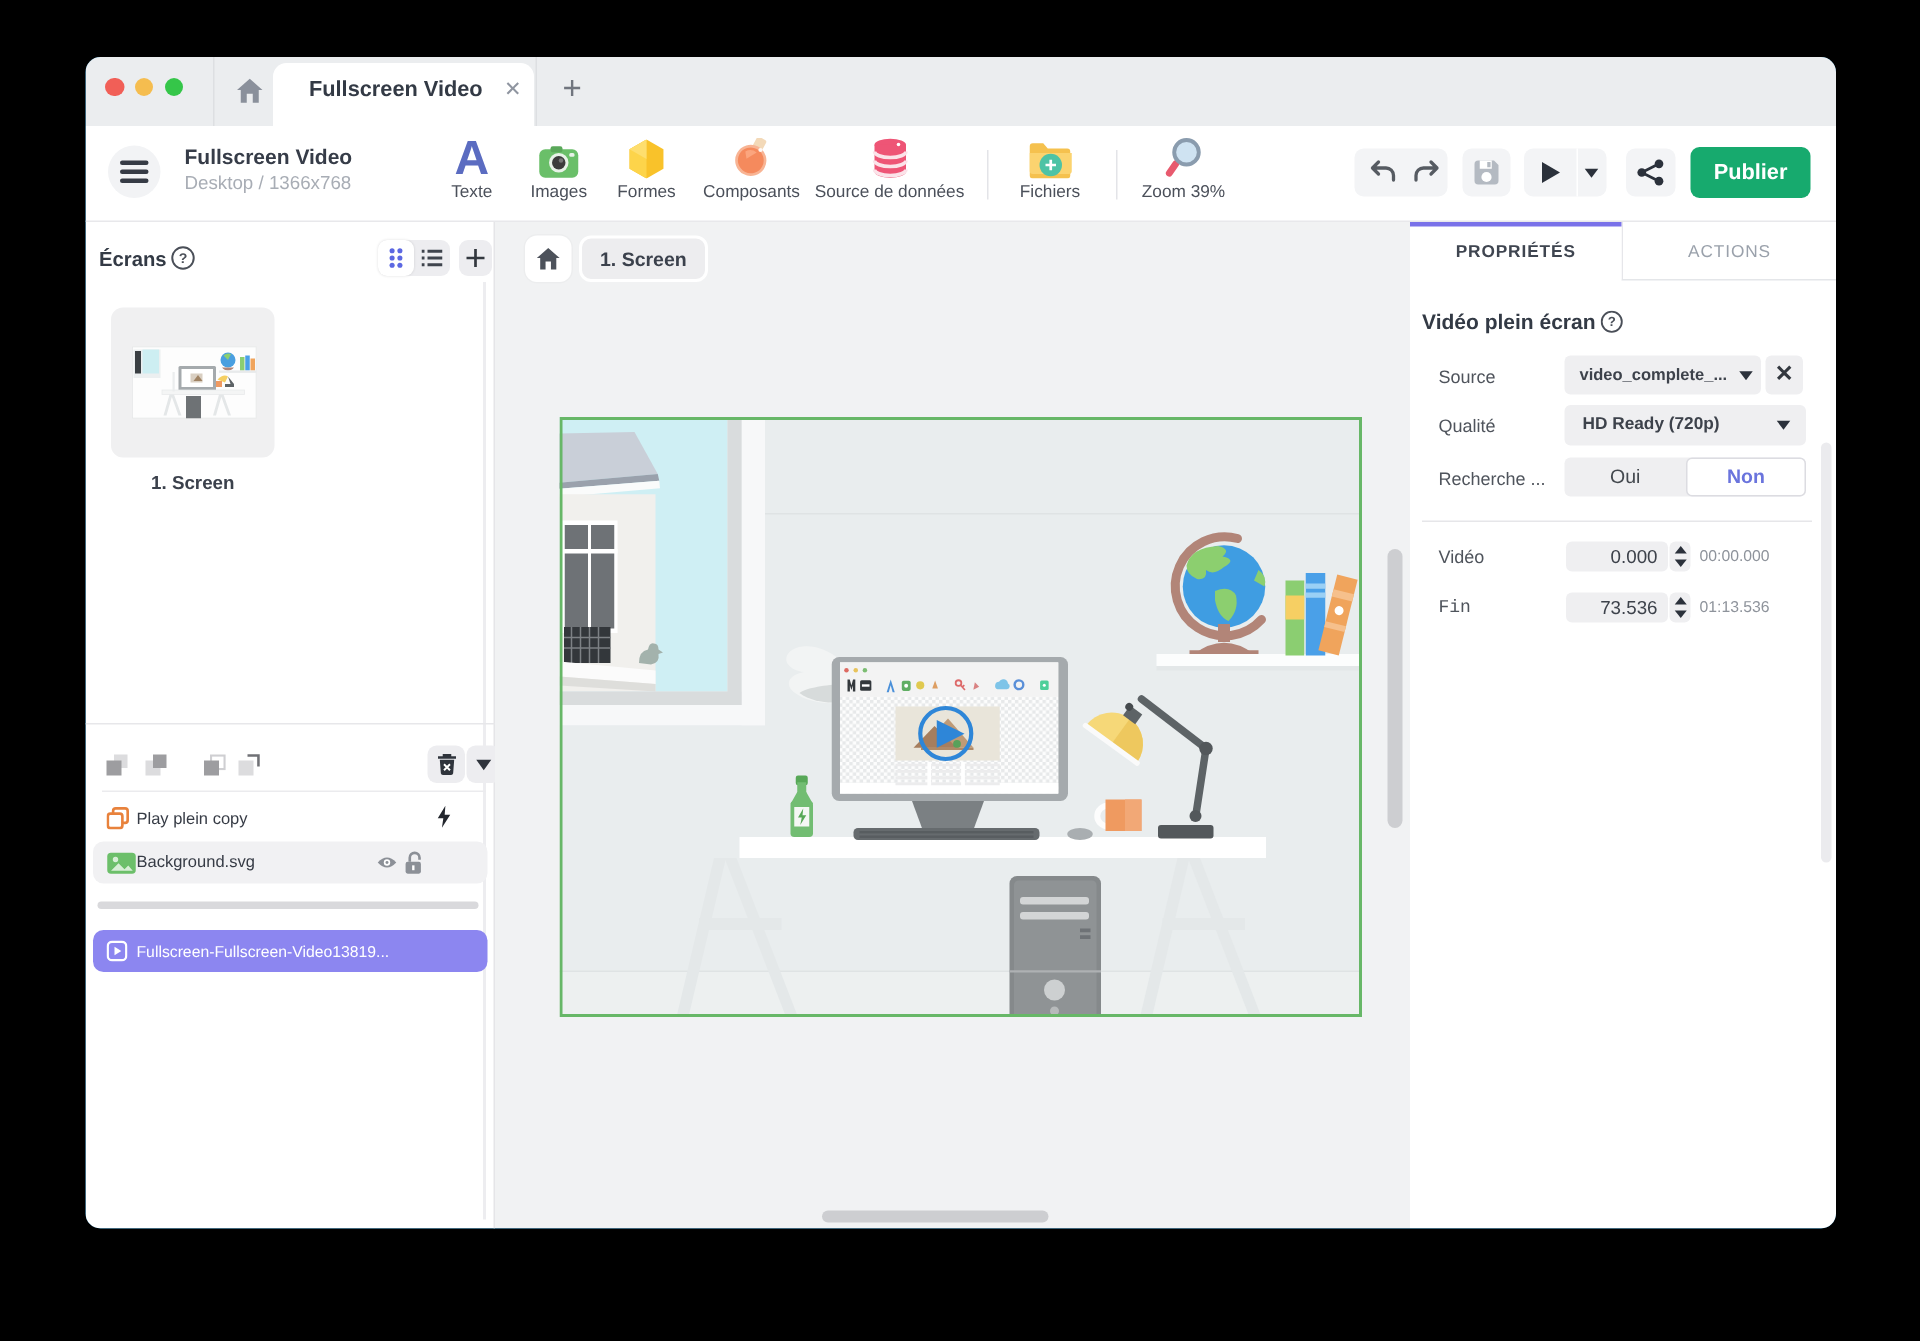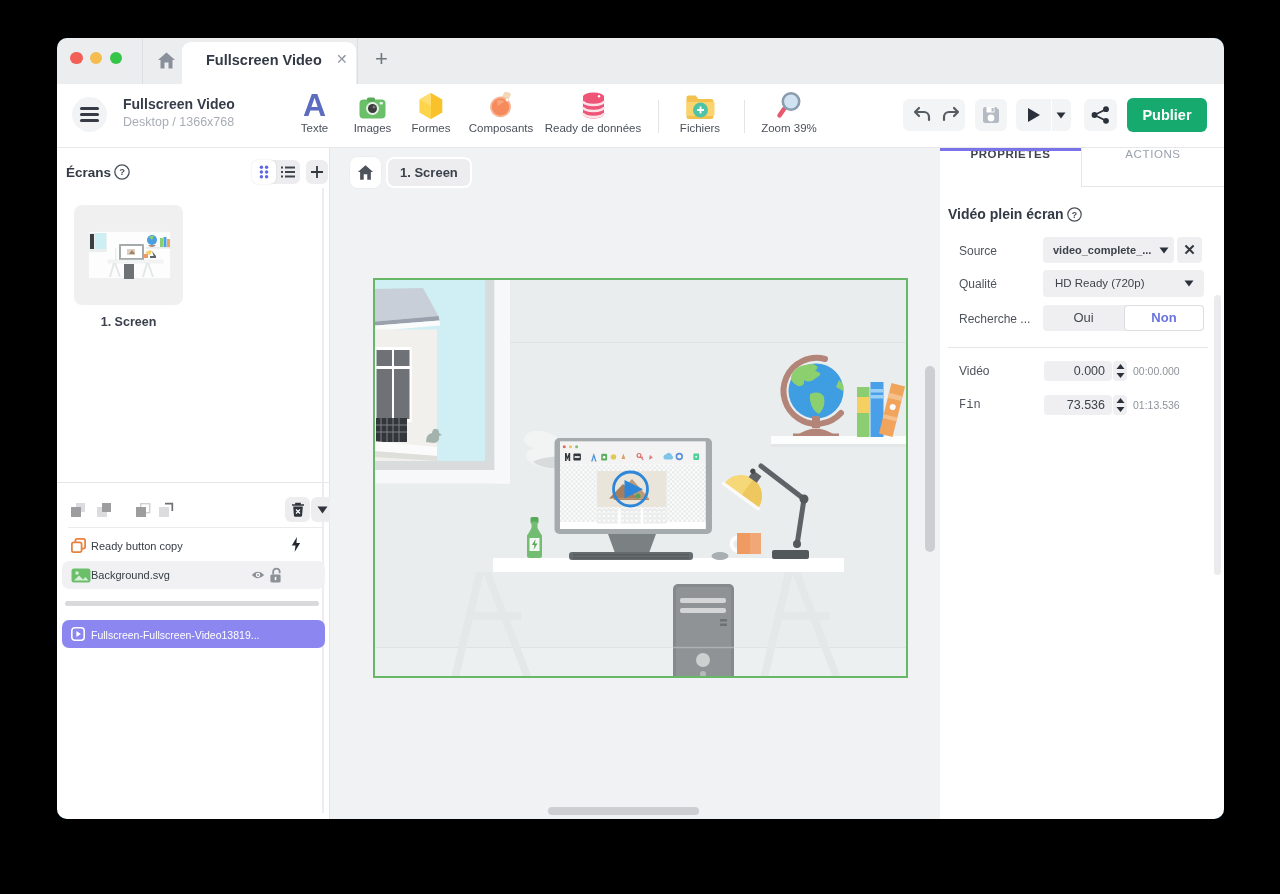--- a/index.html
+++ b/index.html
@@ -45,21 +45,21 @@
 
 #homebtn { position:absolute; left:20px; top:9px; width:31px; height:31px; background:#fff; border-radius:8px; box-shadow:0 0 0 1px rgba(0,0,0,0.02); }
 #chip { position:absolute; left:56px; top:9px; height:31px; background:#ededef; border:2px solid #fff; border-radius:8px; font-size:13px; font-weight:bold; color:#3b414c; line-height:27px; padding:0 12px; }
 #illus { position:absolute; left:43px; top:130px; width:535px; height:400px; }
 #vscroll { position:absolute; left:595px; top:218px; width:10px; height:186px; background:#cdced1; border-radius:5px; }
 #hscroll { position:absolute; left:218px; top:659px; width:151px; height:8px; background:#cdced1; border-radius:4px; }
 
 #ptop { position:absolute; left:0; top:0; width:141px; height:3px; background:#7a72e9; }
 #ptab1 { position:absolute; left:0; top:0; width:141px; height:39px; background:#fff; }
 #ptab2 { position:absolute; left:141px; top:0; width:143px; height:39px; background:#fff; border-left:1px solid #e6e6ea; border-bottom:1px solid #e4e6e9; }
-.tabtxt { width:100%; text-align:center; font-size:11.5px; letter-spacing:0.6px; }
+.tabtxt { width:100%; text-align:center; margin-top:14px; font-size:11.5px; letter-spacing:0.6px; }
 #phead { position:absolute; left:8px; top:58px; font-size:14px; font-weight:bold; color:#333a45; }
 .plabel { position:absolute; left:19px; font-size:12px; color:#4f545c; }
 .pfield { position:absolute; background:#efeff1; border-radius:4px; color:#3d424b; }
 #pdivider { position:absolute; left:8px; top:199px; width:260px; height:1px; background:#e6e6e9; }
 .sidetime { position:absolute; font-size:10.5px; color:#8e939b; }
 #rscroll { position:absolute; left:274px; top:147px; width:7px; height:280px; background:#ebebee; border-radius:4px; }
 </style>
 </head>
 <body>
 <div id="win">
@@ -134,21 +134,21 @@
         <div class="ic">
       <svg width="25" height="27" viewBox="0 0 25 27">
             <ellipse cx="12.5" cy="4.5" rx="10.5" ry="4" fill="#ee5576"></ellipse>
             <path d="M2 4.5 h21 v18 a10.5 4 0 0 1 -21 0 Z" fill="#ee5576"></path>
             <path d="M2 9 a10.5 4 0 0 0 21 0" fill="none" stroke="#fbe3e9" stroke-width="2.4"></path>
             <path d="M2 15 a10.5 4 0 0 0 21 0" fill="none" stroke="#fbe3e9" stroke-width="2.4"></path>
             <path d="M2 21 a10.5 4 0 0 0 21 0" fill="none" stroke="#fbe3e9" stroke-width="2.4"></path>
             <circle cx="18" cy="4.3" r="1.2" fill="#fff"></circle>
           </svg>
     </div>
-        <div class="lb">Ready de données</div>
+        <div class="lb">Source de données</div>
       </div>
     <div class="tsep" style="left:601px;"></div>
     <div class="tool" style="left:618px; width:50px;">
         <div class="ic">
       <svg width="31" height="25" viewBox="0 0 31 25">
             <path d="M1.5 3.5 a2 2 0 0 1 2-2 h7 l3 3.5 h13 a2 2 0 0 1 2 2 v16 a2 2 0 0 1 -2 2 h-23 a2 2 0 0 1 -2-2 Z" fill="#f5c14e"></path>
             <path d="M1.5 8 h28 v12 a2 2 0 0 1 -2 2 h-24 a2 2 0 0 1 -2-2 Z" fill="#fbd36f"></path>
             <circle cx="15.5" cy="16" r="7.5" fill="#4ec3a5"></circle>
             <path d="M15.5 12.5 v7 M12 16 h7" stroke="#fff" stroke-width="1.8"></path>
           </svg>
@@ -294,21 +294,21 @@
       <svg class="abs" style="left:6px; top:9px;" width="11" height="8" viewBox="0 0 11 8">
           <path d="M0.5 0.5 h10 L5.5 7.5 Z" fill="#2f343c"></path>
         </svg>
     </div>
     <div id="rowsep"></div>
     <div class="lrow" style="top:384px;">
       <svg class="abs" style="left:9px; top:6px;" width="15" height="15" viewBox="0 0 17 17">
           <rect x="5" y="1" width="11" height="11" rx="2" fill="none" stroke="#e8823c" stroke-width="2"></rect>
           <rect x="1" y="5" width="11" height="11" rx="2" fill="#fff" stroke="#e8823c" stroke-width="2"></rect>
         </svg>
-      <span class="txt" style="color:#363b45;">Ready button copy</span>
+      <span class="txt" style="color:#363b45;">Play plein copy</span>
       <svg class="abs" style="left:228px; top:4px;" width="12" height="17" viewBox="0 0 13 18">
           <path d="M7.5 1 L2 10 h4 L5 17 L11 7.5 h-4 Z" fill="#23272e"></path>
         </svg>
     </div>
     <div class="lrow" id="bgrow" style="top:412.5px;">
       <svg class="abs" style="left:9px; top:7px;" width="20" height="15" viewBox="0 0 20 15">
           <rect x="0.5" y="0.5" width="19" height="14" rx="2.5" fill="#6cbf6a"></rect>
           <circle cx="6" cy="5" r="1.8" fill="#d7eed6"></circle>
           <path d="M3 12.5 l5 -5 l4 4 l2.5 -2.5 l3 3.5 Z" fill="#d7eed6"></path>
         </svg>
@@ -530,21 +530,21 @@
         <circle cx="8.5" cy="8.5" r="7.6" fill="none" stroke="#4a4f58" stroke-width="1.4"></circle>
         <text x="8.5" y="12" text-anchor="middle" font-size="10" font-weight="bold" fill="#4a4f58" font-family="Liberation Sans">?</text>
       </svg>
     <div class="plabel" style="top:96px;">Source</div>
     <div class="pfield" style="left:103px; top:89px; width:131px; height:26px; font-size:11px; font-weight:bold; line-height:26px; padding-left:10px;">video_complete_...</div>
     <svg class="abs" style="left:219px; top:99px;" width="10" height="7" viewBox="0 0 10 7">
         <path d="M0.5 0.5 h9 L5 6.5 Z" fill="#2b313b"></path>
       </svg>
     <div class="pfield" style="left:237px; top:89px; width:25px; height:26px; text-align:center; line-height:26px; font-size:15px; font-weight:bold; color:#33383f;">✕</div>
     <div class="plabel" style="top:129px;">Qualité</div>
-    <div class="pfield" style="left:103px; top:122px; width:161px; height:27px; font-size:11.5px; font-weight:normal; line-height:27px; padding-left:12px;">HD Ready (720p)</div>
+    <div class="pfield" style="left:103px; top:122px; width:161px; height:27px; font-size:11.5px; font-weight:bold; line-height:27px; padding-left:12px;">HD Ready (720p)</div>
     <svg class="abs" style="left:244px; top:132px;" width="10" height="7" viewBox="0 0 10 7">
         <path d="M0.5 0.5 h9 L5 6.5 Z" fill="#2b313b"></path>
       </svg>
     <div class="plabel" style="top:164px;">Recherche ...</div>
     <div class="pfield" style="left:103px; top:157px; width:161px; height:26px;"></div>
     <div class="abs" style="left:103px; top:157px; width:81px; height:26px; text-align:center; line-height:26px; font-size:13px; color:#44494f;">Oui</div>
     <div class="abs" style="left:184px; top:157px; width:80px; height:26px; background:#fff; border:1px solid #dcdce1; border-radius:4px; text-align:center; line-height:24px; font-size:13px; font-weight:bold; color:#6a74dd;">Non</div>
     <div id="pdivider"></div>
     <div class="plabel" style="top:216px;">Vidéo</div>
     <div class="pfield" style="left:104px; top:213px; width:68px; height:20px; font-size:12.5px; text-align:right; line-height:20px; padding-right:7px;">0.000</div>

